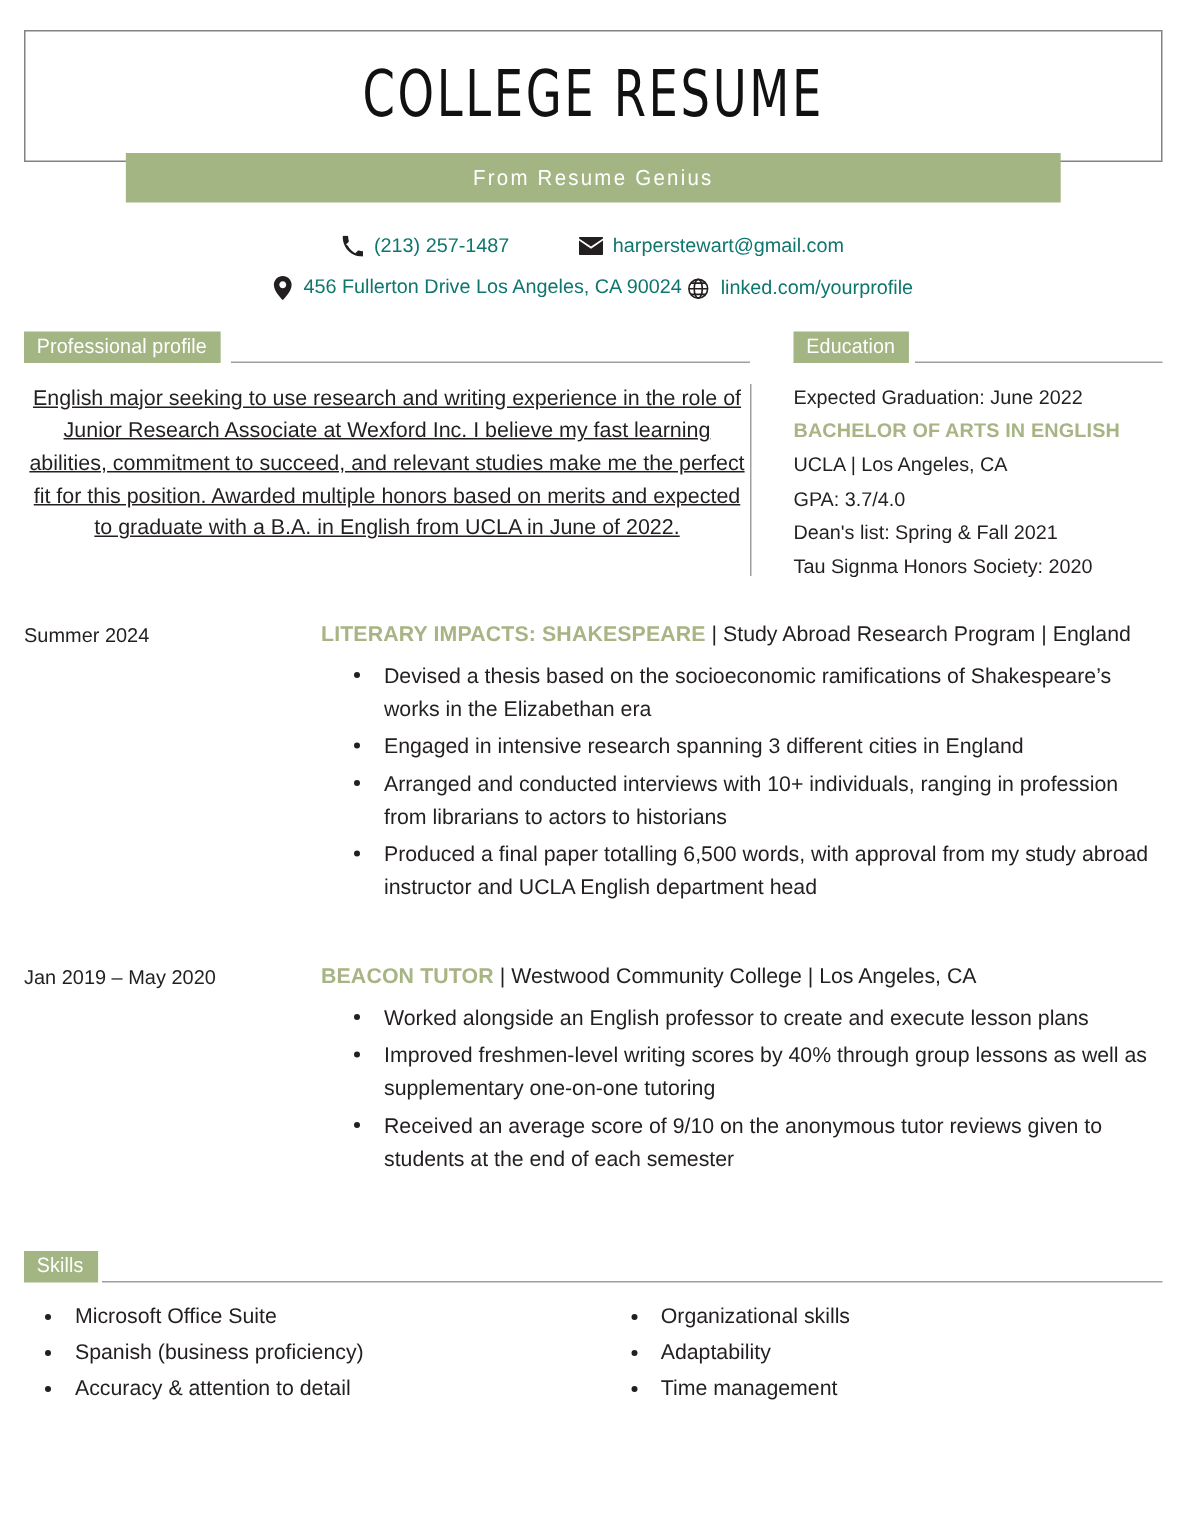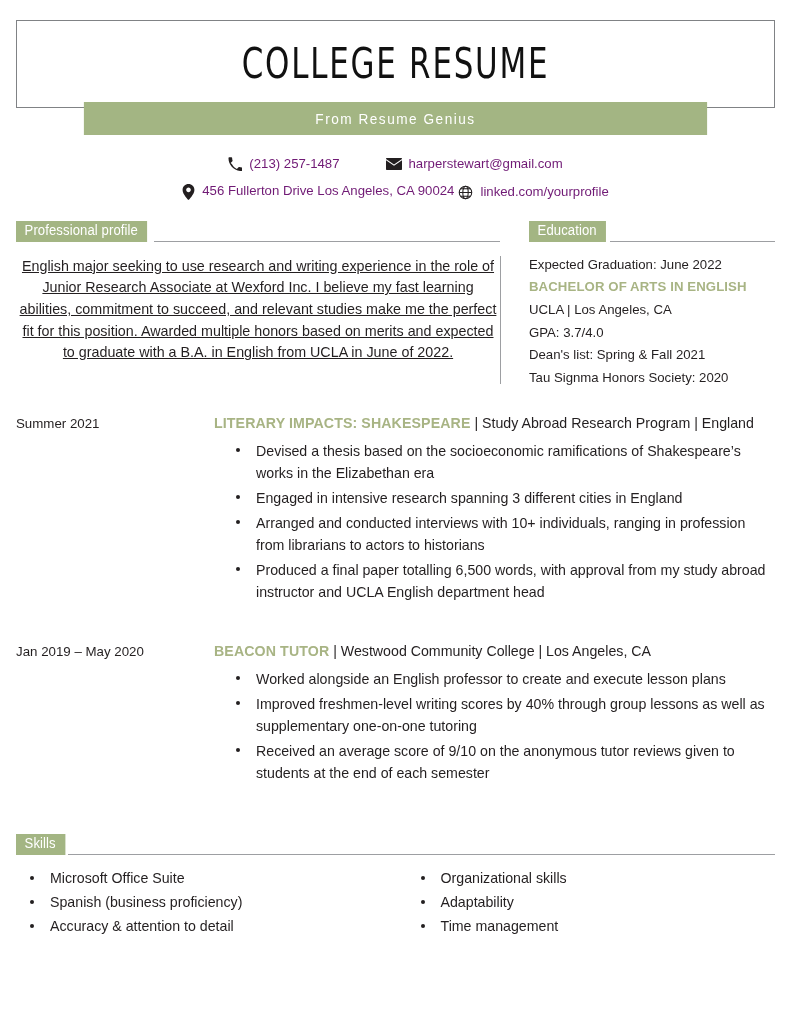--- a/index.html
+++ b/index.html
@@ -67,21 +67,21 @@
     font-size: 14.5px;
     letter-spacing: 1.6px;
     transform: scaleX(0.94);
   }
 
   
   .contact {
     margin-top: 18px;
     text-align: center;
     font-size: 13.2px;
-    color: #701a75;
+    color: #0f766e;
   }
   .contact-row {
     display: flex;
     justify-content: center;
     align-items: center;
     line-height: 1.1;
   }
   .contact-row.r1 { gap: 46px; margin-bottom: 12px; }
   .contact-row.r2 { gap: 4px; align-items: flex-end; }
   .contact-item {
@@ -314,21 +314,21 @@
         <div>GPA: 3.7/4.0</div>
         <div>Dean's list: Spring &amp; Fall 2021</div>
         <div>Tau Signma Honors Society: 2020</div>
       </div>
     </div>
   </div>
 
   <div class="exp-section" style="margin-top:21px;">
 
     <div class="job" style="margin-top:25px;">
-      <div class="job-date">Summer 2021</div>
+      <div class="job-date">Summer 2024</div>
       <div class="job-body">
         <div class="job-title-line"><span class="job-role">LITERARY IMPACTS: SHAKESPEARE</span><span> | Study Abroad Research Program | England</span></div>
         <ul class="bullets">
           <li>Devised a thesis based on the socioeconomic ramifications of Shakespeare’s works in the Elizabethan era</li>
           <li>Engaged in intensive research spanning 3 different cities in England</li>
           <li>Arranged and conducted interviews with 10+ individuals, ranging in profession from librarians to actors to historians</li>
           <li>Produced a final paper totalling 6,500 words, with approval from my study abroad instructor and UCLA English department head</li>
         </ul>
       </div>
     </div>

